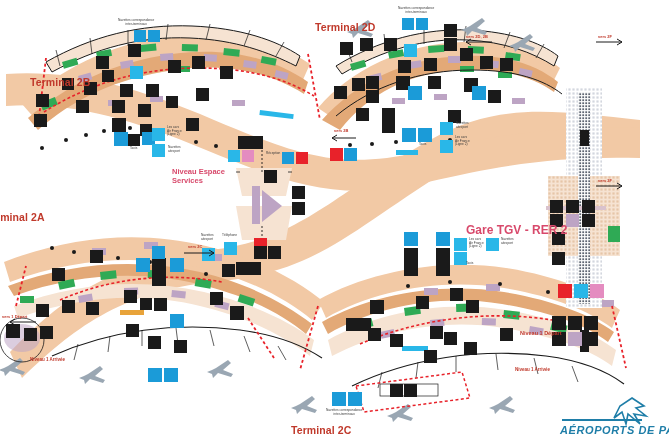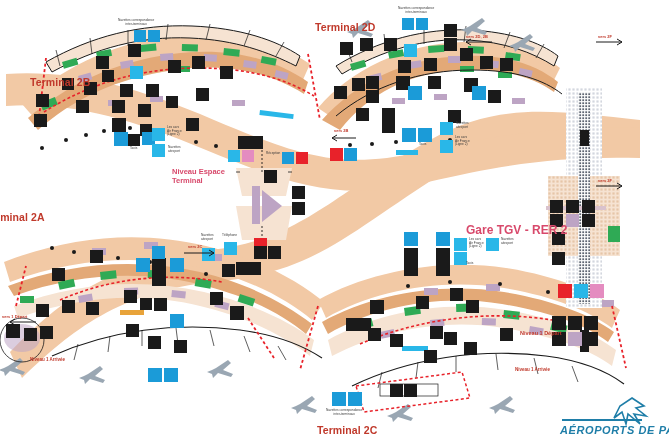--- a/index.html
+++ b/index.html
@@ -5,21 +5,21 @@
   html,body{margin:0;padding:0;background:#ffffff;}
   body{width:669px;height:446px;overflow:hidden;font-family:"Liberation Sans",sans-serif;}
   #map-root{position:relative;width:669px;height:446px;background:#ffffff;}
   svg#map-svg{position:absolute;left:0;top:0;width:669px;height:446px;display:block;}
 
   .term-label{position:absolute;color:#c0392b;font-family:"Liberation Sans",sans-serif;
     font-size:10.5px;font-weight:bold;letter-spacing:.1px;white-space:nowrap;}
   .term-2b{left:30px;top:32px;margin-top:44px;}
   .term-2d{left:315px;top:21px;}
   .term-2a{left:-10px;top:211px;}
-  .term-2c{left:317px;top:424px;}
+  .term-2c{left:291px;top:424px;}
   .gare-label{position:absolute;left:466px;top:223px;color:#d8496b;font-size:12px;
     font-weight:bold;white-space:nowrap;}
   .niveau-serv{position:absolute;left:172px;top:167px;color:#d8496b;font-size:7.5px;
     font-weight:bold;line-height:9px;white-space:nowrap;}
   .niveau-dep{position:absolute;left:520px;top:330px;color:#c0392b;font-size:5.5px;
     font-weight:bold;white-space:nowrap;}
   .niveau-arr1{position:absolute;left:30px;top:357px;color:#c0392b;font-size:4.5px;
     font-weight:bold;white-space:nowrap;}
   .niveau-arr2{position:absolute;left:515px;top:367px;color:#c0392b;font-size:4.5px;
     font-weight:bold;white-space:nowrap;}
@@ -490,21 +490,21 @@
 
   <div class="term-label term-2b">Terminal 2B</div>
   <div class="term-label term-2d">Terminal 2D</div>
   <div class="term-label term-2a">erminal 2A</div>
   <div class="term-label term-2c">Terminal 2C</div>
 
   <div class="gare-label">Gare TGV - RER 2</div>
 
   <div class="niveau-serv">
     <span>Niveau Espace</span><br>
-    <span>Terminal</span>
+    <span>Services</span>
   </div>
 
   <div class="niveau-dep">Niveau 1 Départ</div>
   <div class="niveau-arr1">Niveau 1 Arrivée</div>
   <div class="niveau-arr2">Niveau 1 Arrivée</div>
 
   <div class="vers-red" style="left:334px;top:128px;">vers 2B</div>
   <div class="vers-red" style="left:188px;top:244px;">vers 2C</div>
   <div class="vers-red" style="left:466px;top:34px;">vers 2D, 2B</div>
   <div class="vers-red" style="left:598px;top:34px;">vers 2F</div>

